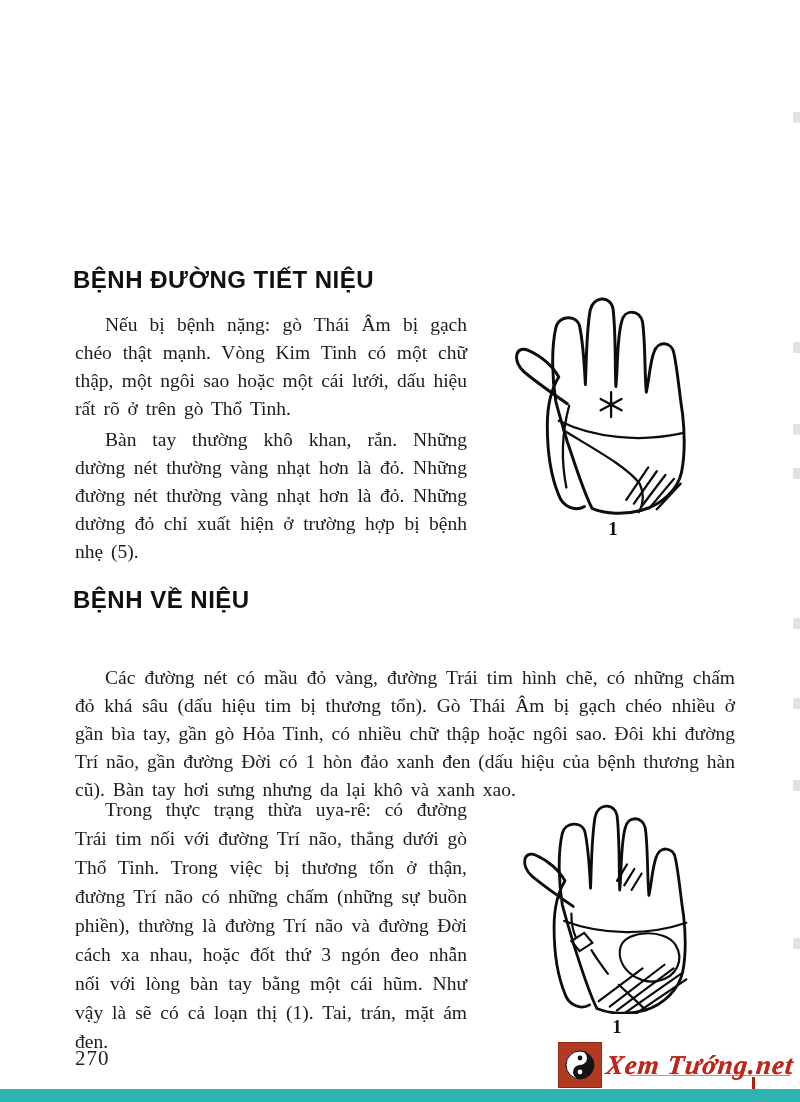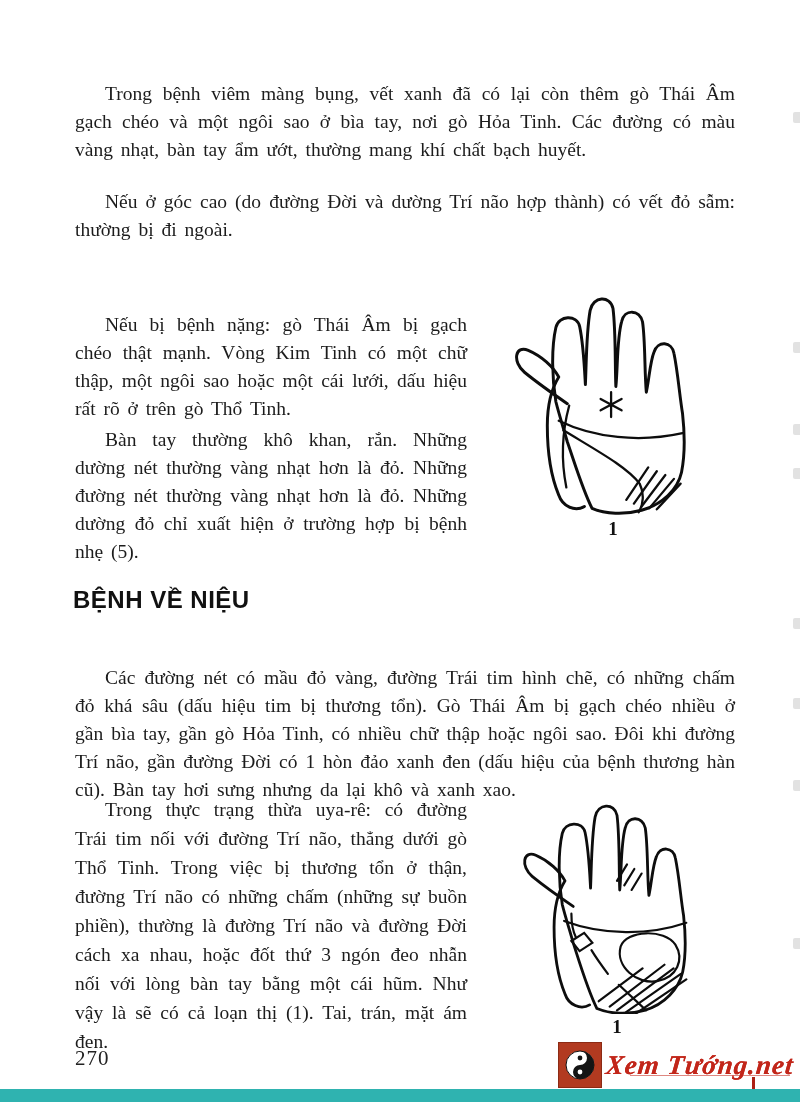--- a/index.html
+++ b/index.html
@@ -46,24 +46,23 @@
   .footer-bar{position:absolute;left:0;bottom:0;width:800px;height:13px;}
   .edge-mark{position:absolute;right:0;width:7px;height:11px;background:#e2e2e2;border-radius:2px 0 0 2px;}
   .hand-stroke{fill:none;stroke:#0d0d0d;stroke-width:3.1;stroke-linecap:round;stroke-linejoin:round;}
   .hand-thin{fill:none;stroke:#0d0d0d;stroke-width:2.4;stroke-linecap:round;}
 </style>
 </head>
 <body>
 
 <div class="page">
 
-  <p class="body-par p-full" style="top:80px">Trong bệnh viêm màng bụng, vết xanh đã có lại còn thêm gò Thái Âm gạch chéo và một ngôi sao ở bìa tay, nơi gò Hỏa Tinh. Các đường có màu vàng nhạt, bàn tay ẩm ướt, thường mang khí chất bạch huyết.</p>
 
-  <p class="body-par p-full" style="top:188px">Nếu ở góc cao (do đường Đời và dường Trí não hợp thành) có vết đỏ sẫm: thường bị đi ngoài.</p>
 
+  <h2 class="heading" style="top:266px">BỆNH ĐƯỜNG TIẾT NIỆU</h2>
 
   <p class="body-par p-narrow" style="top:311px">Nếu bị bệnh nặng: gò Thái Âm bị gạch chéo thật mạnh. Vòng Kim Tinh có một chữ thập, một ngôi sao hoặc một cái lưới, dấu hiệu rất rõ ở trên gò Thổ Tinh.</p>
 
   <p class="body-par p-narrow" style="top:426px">Bàn tay thường khô khan, rắn. Những dường nét thường vàng nhạt hơn là đỏ. Những đường nét thường vàng nhạt hơn là đỏ. Những dường đỏ chỉ xuất hiện ở trường hợp bị bệnh nhẹ (5).</p>
 
   <figure class="figure" style="left:492px;top:278px;width:242px">
     <svg width="242" height="238" viewBox="0 0 240 250">
 
       <path class="hand-stroke" d="M60 130 C56 106 55 74 60 52 C63 39 82 38 85 51 C89 70 90 94 91 112 C92 90 92 56 96 34 C99 19 117 18 120 32 C123 56 122 90 123 114 C125 96 124 64 129 46 C132 32 148 33 151 46 C154 66 153 98 155 120 C158 106 159 88 163 78 C167 65 182 67 184 79 C188 98 190 124 193 142 C195 160 196 184 192 204 C188 222 172 238 150 244 C132 249 112 248 98 242 C88 222 80 195 72 172 C68 158 63 142 60 130 Z"></path>
 

